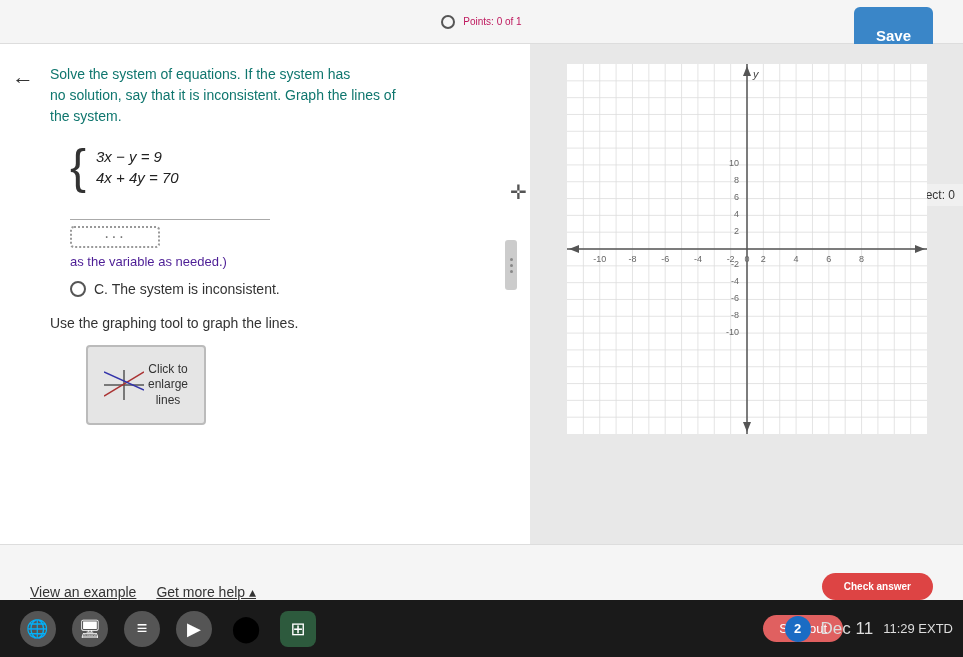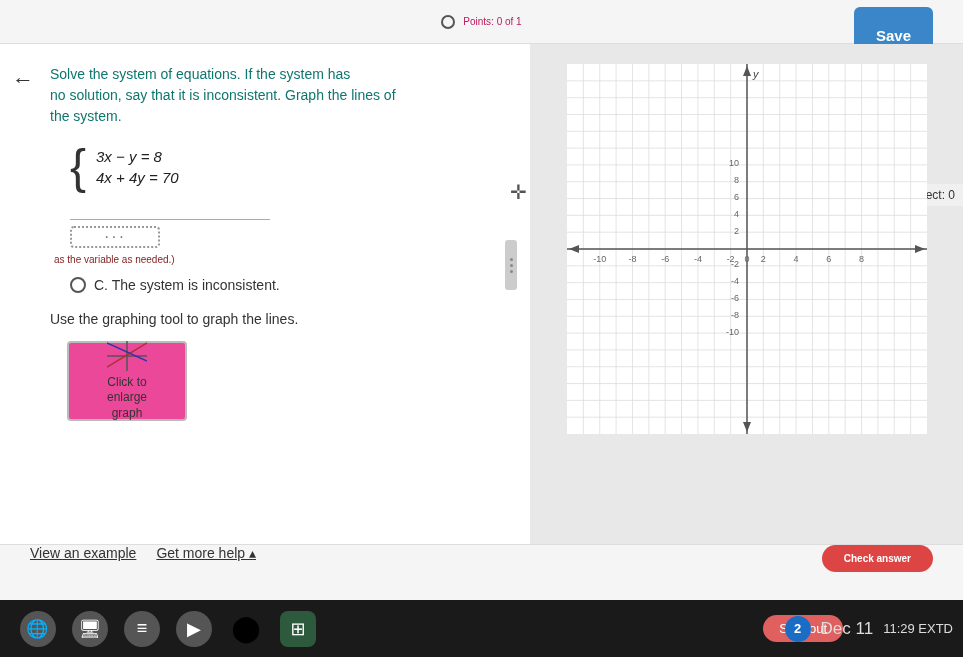--- a/index.html
+++ b/index.html
@@ -143,23 +143,23 @@
       margin-bottom: 6px;
     }
 
     .dots-icon {
       color: #777;
       font-size: 16px;
       letter-spacing: 2px;
     }
 
     .variable-text {
-      margin-left: 34px;
-      font-size: 10px;
-      color: #7f1d1d;
+      margin-left: 50px;
+      font-size: 13px;
+      color: #4c1d95;
       margin-bottom: 12px;
     }
 
     .option-c {
       margin-left: 50px;
       display: flex;
       gap: 8px;
       margin-bottom: 18px;
     }
 
@@ -178,31 +178,31 @@
     }
 
     .graph-instruction {
       margin-left: 30px;
       font-size: 14px;
       color: #333;
       margin-bottom: 14px;
     }
 
     .enlarge-box {
-      margin-left: 47px;
+      margin-left: 66px;
       width: 120px;
       height: 80px;
       border: 2px solid #bbb;
       border-radius: 4px;
       display: flex;
-      flex-direction: column;
+      flex-direction: row;
       align-items: center;
       justify-content: center;
       cursor: pointer;
-      background: #ec4899;
+      background: #e5e5e5;
       gap: 4px;
     }
 
     .mini-graph-icon {
       width: 40px;
       height: 30px;
       position: relative;
     }
 
     .mini-graph-icon svg {
@@ -285,21 +285,21 @@
       height: 100%;
     }
 
     
     .bottom-bar {
       width: 100%;
       height: 56px;
       background: #f5f5f5;
       border-top: 1px solid #ddd;
       display: flex;
-      align-items: flex-start;
+      align-items: flex-end;
       justify-content: space-between;
       padding: 0 30px;
     }
 
     .bottom-left {
       display: flex;
       gap: 20px;
       align-items: center;
     }
 
@@ -431,21 +431,21 @@
       <div class="question-text">
         <span>Solve the system of equations. If the system has</span><br>
         <span>no solution, say that it is inconsistent. Graph the lines of</span><br>
         <span>the system.</span>
       </div>
 
       <div class="equations">
         <div class="brace-wrapper">
           <span class="brace">{</span>
           <div class="eq-lines">
-            <span class="eq-line">3x − y  = 8</span>
+            <span class="eq-line">3x − y  = 9</span>
             <span class="eq-line">4x + 4y = 70</span>
           </div>
         </div>
       </div>
 
       <div class="divider-line"></div>
 
       <div class="dotted-bar">
         <span class="dots-icon">···</span>
       </div>
@@ -464,21 +464,21 @@
           <svg viewBox="0 0 40 30">
             <line x1="0" y1="15" x2="40" y2="15" stroke="#555" stroke-width="1.5"></line>
             <line x1="20" y1="0" x2="20" y2="30" stroke="#555" stroke-width="1.5"></line>
             <line x1="0" y1="26" x2="40" y2="2" stroke="#a33" stroke-width="1.5"></line>
             <line x1="0" y1="2" x2="40" y2="20" stroke="#33a" stroke-width="1.5"></line>
           </svg>
         </div>
         <div class="enlarge-text">
           <span>Click to</span><br>
           <span>enlarge</span><br>
-          <span>graph</span>
+          <span>lines</span>
         </div>
       </div>
     </div>
 
     <div class="collapse-handle">
       <div class="collapse-dot"></div>
       <div class="collapse-dot"></div>
       <div class="collapse-dot"></div>
     </div>
 

